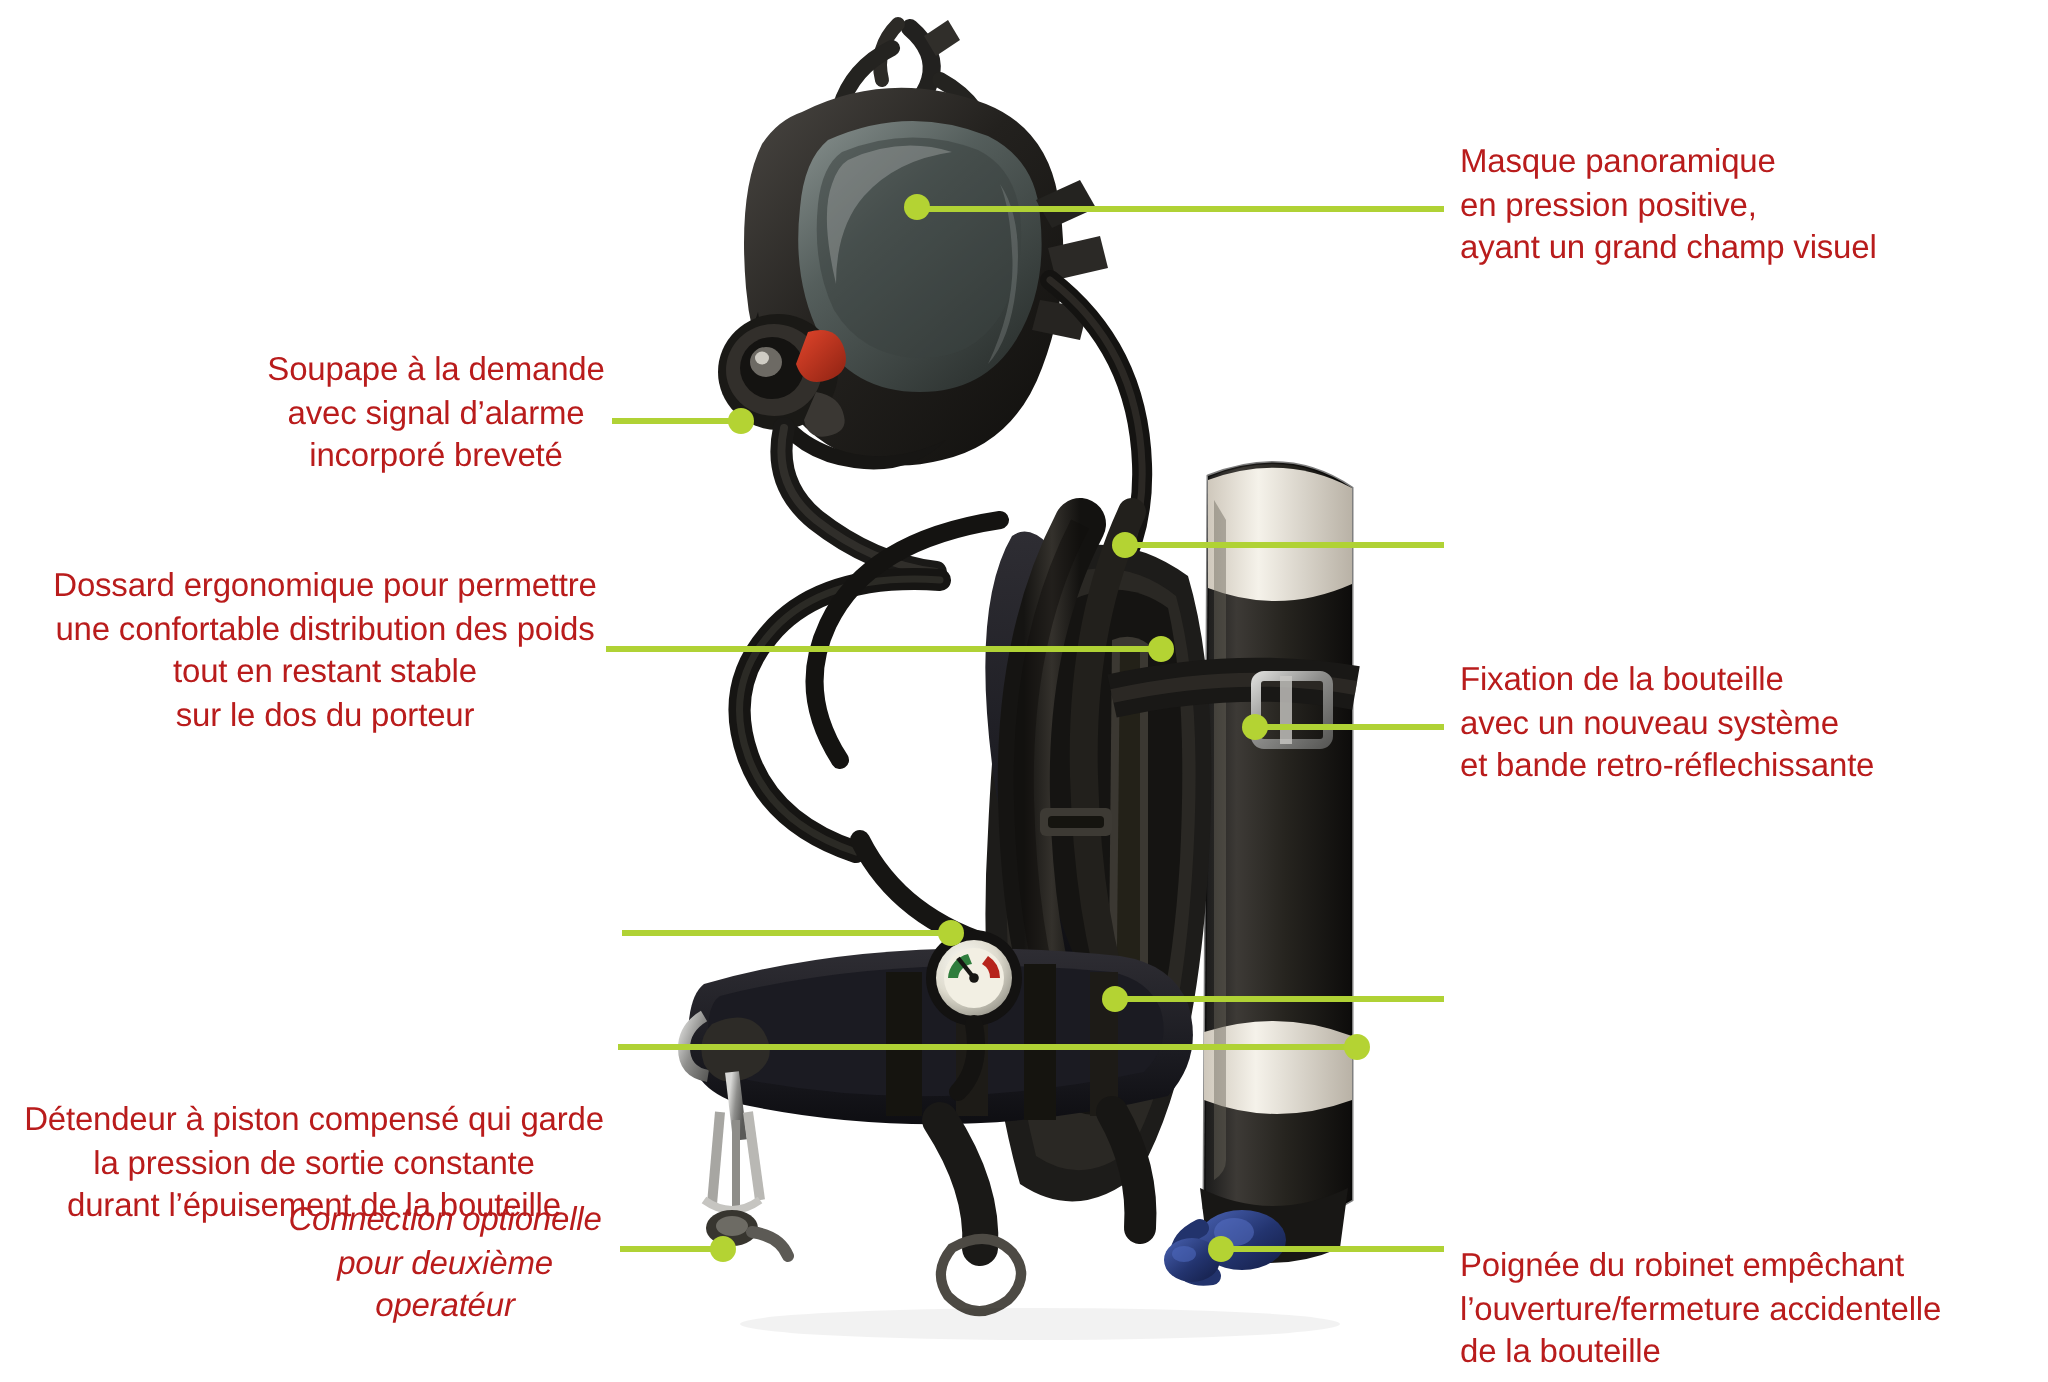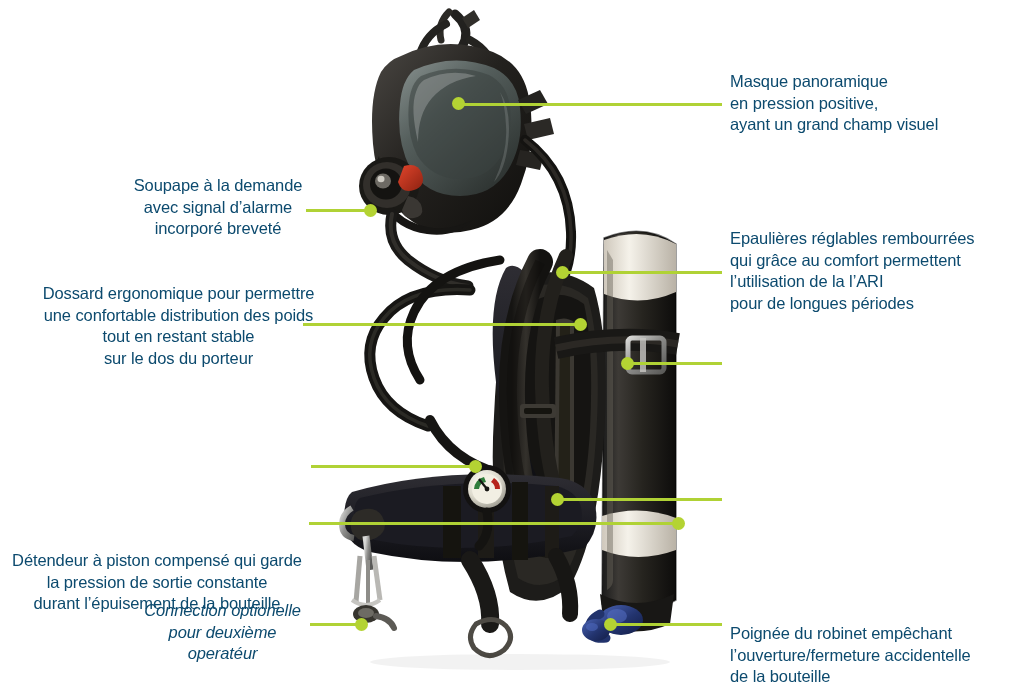--- a/index.html
+++ b/index.html
@@ -12,21 +12,21 @@
     width: 1024px;
     height: 691px;
     background: #ffffff;
     overflow: hidden;
     font-family: "Liberation Sans", sans-serif;
   }
 
   
   .callout {
     position: absolute;
-    color: #0c4a6e;
+    color: #b91c1c;
     font-family: "Liberation Sans", sans-serif;
     font-size: 16.5px;
     line-height: 21.5px;
     letter-spacing: -0.1px;
     white-space: pre-line;
   }
   .callout.left  { text-align: center; }
   .callout.right { text-align: left;  }
 
   
@@ -286,30 +286,29 @@
   </div>
 
   <div class="callout right" style="left:730px; top:71px; width:288px;">Masque panoramique
 en pression positive,
 ayant un grand champ visuel</div>
 
   <div class="callout left" style="left:133px; top:175px; width:170px;">Soupape à la demande
 avec signal d’alarme
 incorporé breveté</div>
 
-  <div class="callout right" style="left:730px; top:228px; width:290px;">Epaulières réglables rembourrées
-qui grâce au comfort permettent
-l’utilisation de la l’ARI
-pour de longues périodes</div>
-
-  <div class="callout left" style="left:25px; top:283px; width:275px;margin-left:16px;">Dossard ergonomique pour permettre
+
+  <div class="callout left" style="left:25px; top:283px; width:275px;">Dossard ergonomique pour permettre
 une confortable distribution des poids
 tout en restant stable
 sur le dos du porteur</div>
 
+  <div class="callout right" style="left:730px; top:330px; width:290px;">Fixation de la bouteille
+avec un nouveau système
+et bande retro-réflechissante</div>
 
 
 
   <div class="callout left" style="left:12px; top:514px; width:290px;margin-top:36px;">Détendeur à piston compensé qui garde
 la pression de sortie constante
 durant l’épuisement de la bouteille</div>
 
   <div class="callout left" style="left:140px; top:600px; width:165px;font-style:italic;">Connection optionelle
 pour deuxième operatéur</div>
 

